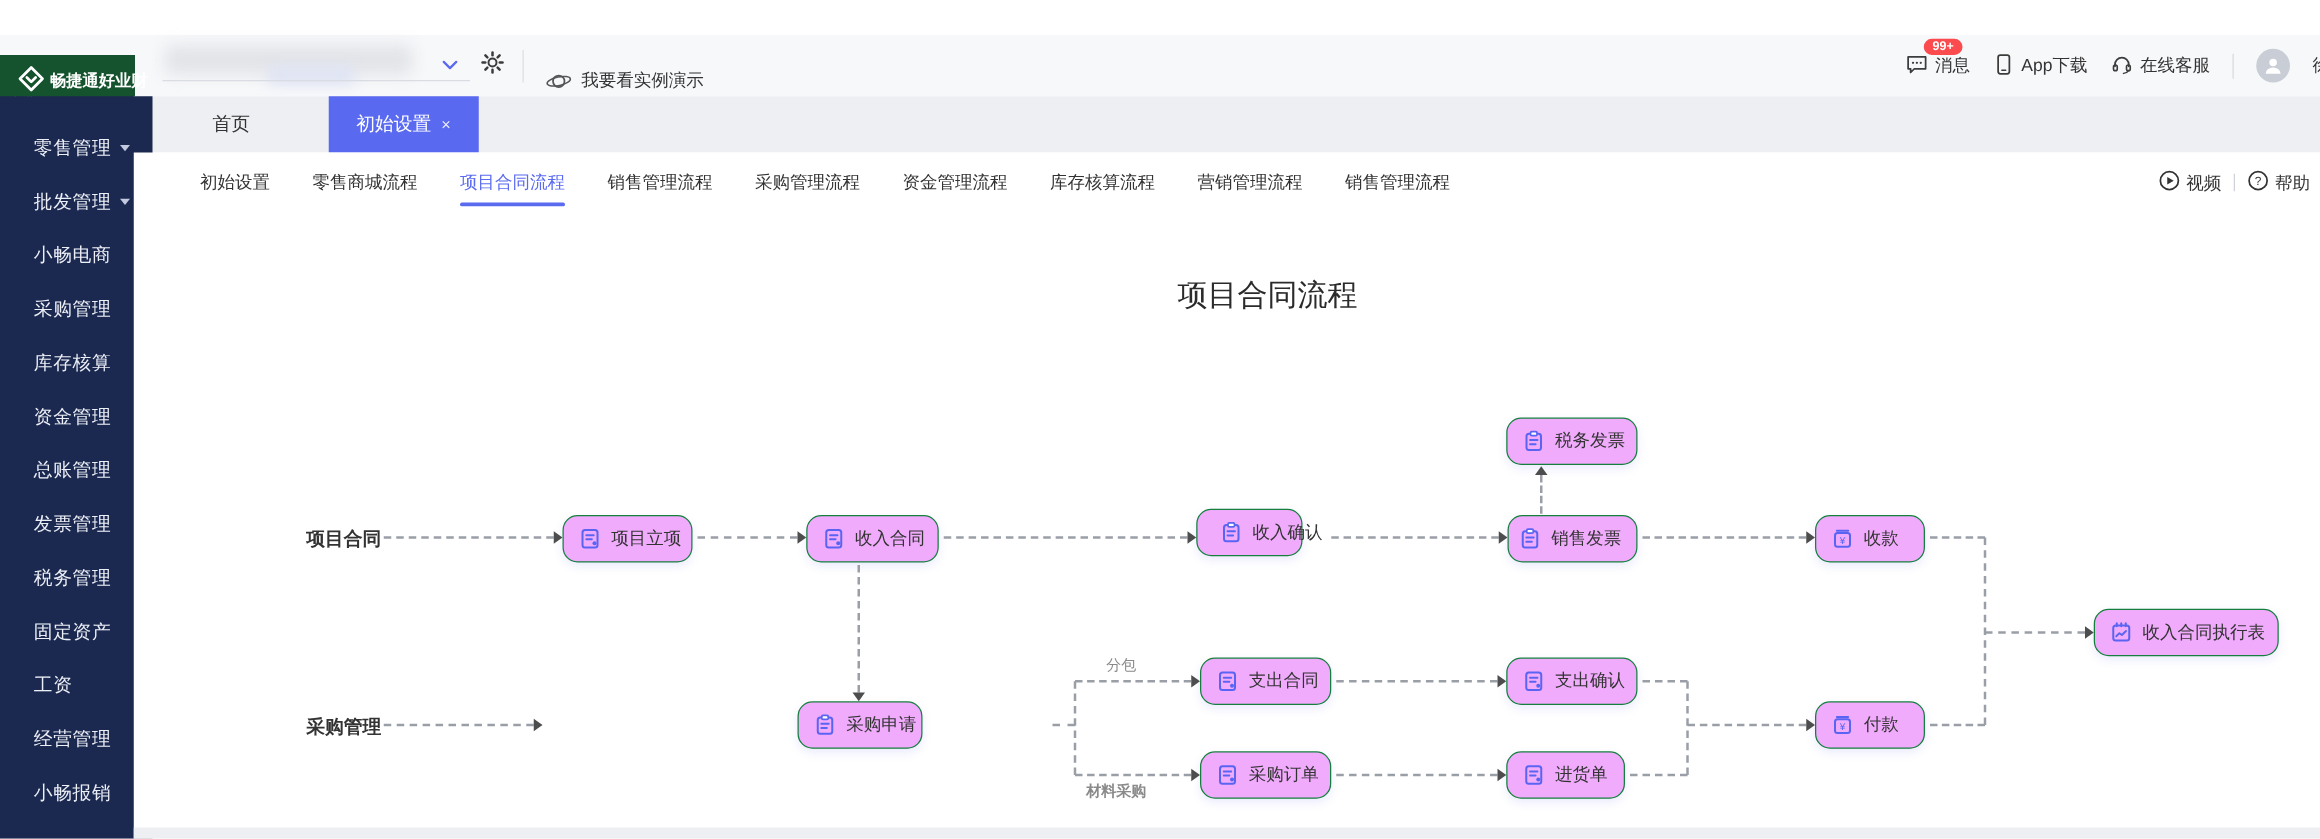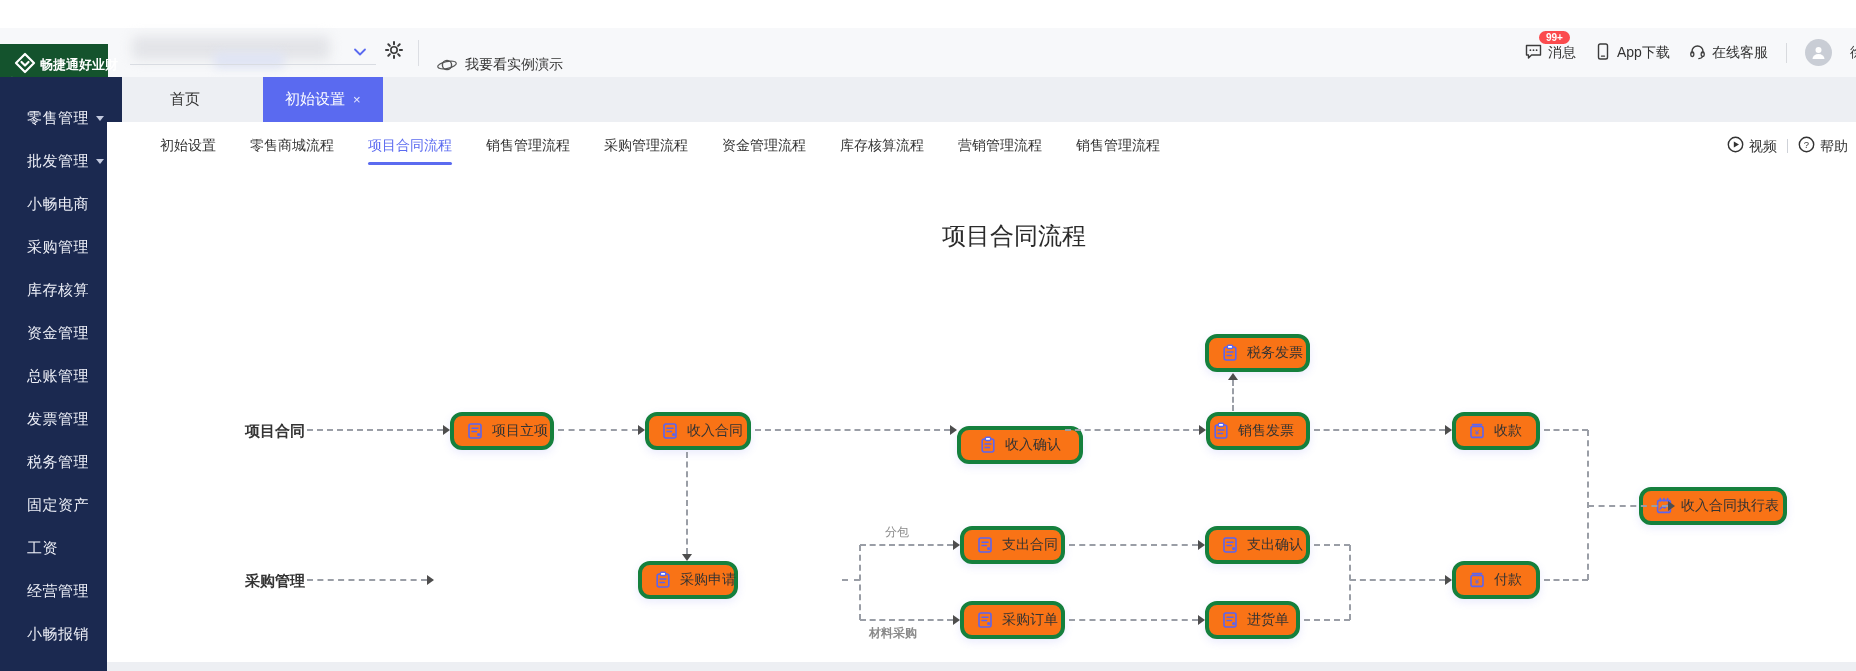--- a/index.html
+++ b/index.html
@@ -51,21 +51,21 @@
   .ctab.active::after { content:""; position:absolute; left:0; right:0; bottom:4px; height:3px; border-radius:2px; background:#5b6bf0; }
   .tool-right { position:absolute; right:8px; top:0; height:47px; display:flex; align-items:center; gap:10px; }
   .tool-btn { display:flex; align-items:flex-end; gap:5px; font-size:14px; color:#333; cursor:pointer; white-space:nowrap; }
   .tool-div { width:1px; height:14px; background:#cfd2d8; }
   .bottom-strip { position:absolute; left:0; bottom:0; width:100%; height:9px; background:#edeff3; }
 
   
   .flow { position:absolute; left:0; top:0; width:100%; height:100%; }
   .flow-title { position:absolute; left:907px; top:98px; transform:translateX(-50%); font-size:24px; color:#2b2b2b; font-weight:500; }
   .row-label { position:absolute; font-size:15px; font-weight:bold; color:#333; white-space:nowrap; }
-  .flow-node { position:absolute; height:38px; background:#f97316; border:4px solid #15803d; border-radius:12px;
+  .flow-node { position:absolute; height:38px; background:#f0abfc; border:1px solid #15803d; border-radius:12px;
     box-shadow:0 3px 8px rgba(90,100,240,0.13); display:flex; align-items:center; gap:8px; padding:0 12px;
     font-size:14px; color:#333; cursor:pointer; white-space:nowrap; }
   .node-icon { display:flex; align-items:center; }
   .edge-label { position:absolute; font-size:12px; color:#8a8a8a; white-space:nowrap; }
   .h-line { position:absolute; height:0; border-top:2px dashed #9a9ea6; }
   .v-line { position:absolute; width:0; border-left:2px dashed #9a9ea6; }
   .arr { position:absolute; width:0; height:0; }
   .arr.r { border:5px solid transparent; border-right-width:0; border-left:7px solid #4d4d4d; }
   .arr.d { border:5px solid transparent; border-bottom-width:0; border-top:7px solid #4d4d4d; }
   .arr.u { border:5px solid transparent; border-top-width:0; border-bottom:7px solid #4d4d4d; }
@@ -275,21 +275,21 @@
           <span class="node-icon">
             <svg width="18" height="18" viewBox="0 0 18 18">
               <rect x="3" y="2" width="12" height="14" rx="2" fill="none" stroke="#5a64f2" stroke-width="1.6"></rect>
               <line x1="6" y1="6.2" x2="12" y2="6.2" stroke="#5a64f2" stroke-width="1.5" stroke-linecap="round"></line>
               <line x1="6" y1="9.4" x2="10.5" y2="9.4" stroke="#5a64f2" stroke-width="1.5" stroke-linecap="round"></line>
               <circle cx="12.6" cy="12.6" r="1.6" fill="#5a64f2"></circle>
             </svg>
           </span>
           <span>收入合同</span>
         </div>
-        <div class="flow-node" style="left: 850px; top: 304px; width: 126px; padding-left: 18px;">
+        <div class="flow-node" style="left: 850px; top: 285px; width: 85px; padding-left: 18px;">
           <span class="node-icon">
             <svg width="18" height="18" viewBox="0 0 18 18">
               <rect x="3.2" y="3" width="11.6" height="13" rx="2" fill="none" stroke="#5a64f2" stroke-width="1.6"></rect>
               <rect x="6.4" y="1.3" width="5.2" height="3.2" rx="1" fill="#fff" stroke="#5a64f2" stroke-width="1.4"></rect>
               <line x1="6" y1="8" x2="12" y2="8" stroke="#5a64f2" stroke-width="1.5" stroke-linecap="round"></line>
               <line x1="6" y1="11.4" x2="10.5" y2="11.4" stroke="#5a64f2" stroke-width="1.5" stroke-linecap="round"></line>
             </svg>
           </span>
           <span>收入确认</span>
         </div>
@@ -383,21 +383,21 @@
         <div class="flow-node" style="left: 1345px; top: 439px; width: 88px;">
           <span class="node-icon">
             <svg width="18" height="18" viewBox="0 0 18 18">
               <rect x="3" y="4.4" width="12" height="11" rx="2" fill="none" stroke="#5a64f2" stroke-width="1.6"></rect>
               <line x1="4.5" y1="2.6" x2="13.5" y2="2.6" stroke="#5a64f2" stroke-width="1.6" stroke-linecap="round"></line>
               <text x="9" y="13" font-size="8" text-anchor="middle" fill="#5a64f2" font-family="sans-serif">¥</text>
             </svg>
           </span>
           <span>付款</span>
         </div>
-        <div class="flow-node" style="left: 1532px; top: 365px; width: 148px;">
+        <div class="flow-node" style="left: 1568px; top: 365px; width: 148px;">
           <span class="node-icon">
             <svg width="18" height="18" viewBox="0 0 18 18">
               <rect x="2.6" y="3.4" width="12.8" height="12" rx="2" fill="none" stroke="#5a64f2" stroke-width="1.6"></rect>
               <line x1="5.4" y1="1.6" x2="5.4" y2="4" stroke="#5a64f2" stroke-width="1.5" stroke-linecap="round"></line>
               <line x1="9" y1="1.6" x2="9" y2="4" stroke="#5a64f2" stroke-width="1.5" stroke-linecap="round"></line>
               <line x1="12.6" y1="1.6" x2="12.6" y2="4" stroke="#5a64f2" stroke-width="1.5" stroke-linecap="round"></line>
               <polyline points="5,12 7.5,9.5 9.5,11 12.8,7.8" fill="none" stroke="#5a64f2" stroke-width="1.5" stroke-linecap="round" stroke-linejoin="round"></polyline>
             </svg>
           </span>
           <span>收入合同执行表</span>

